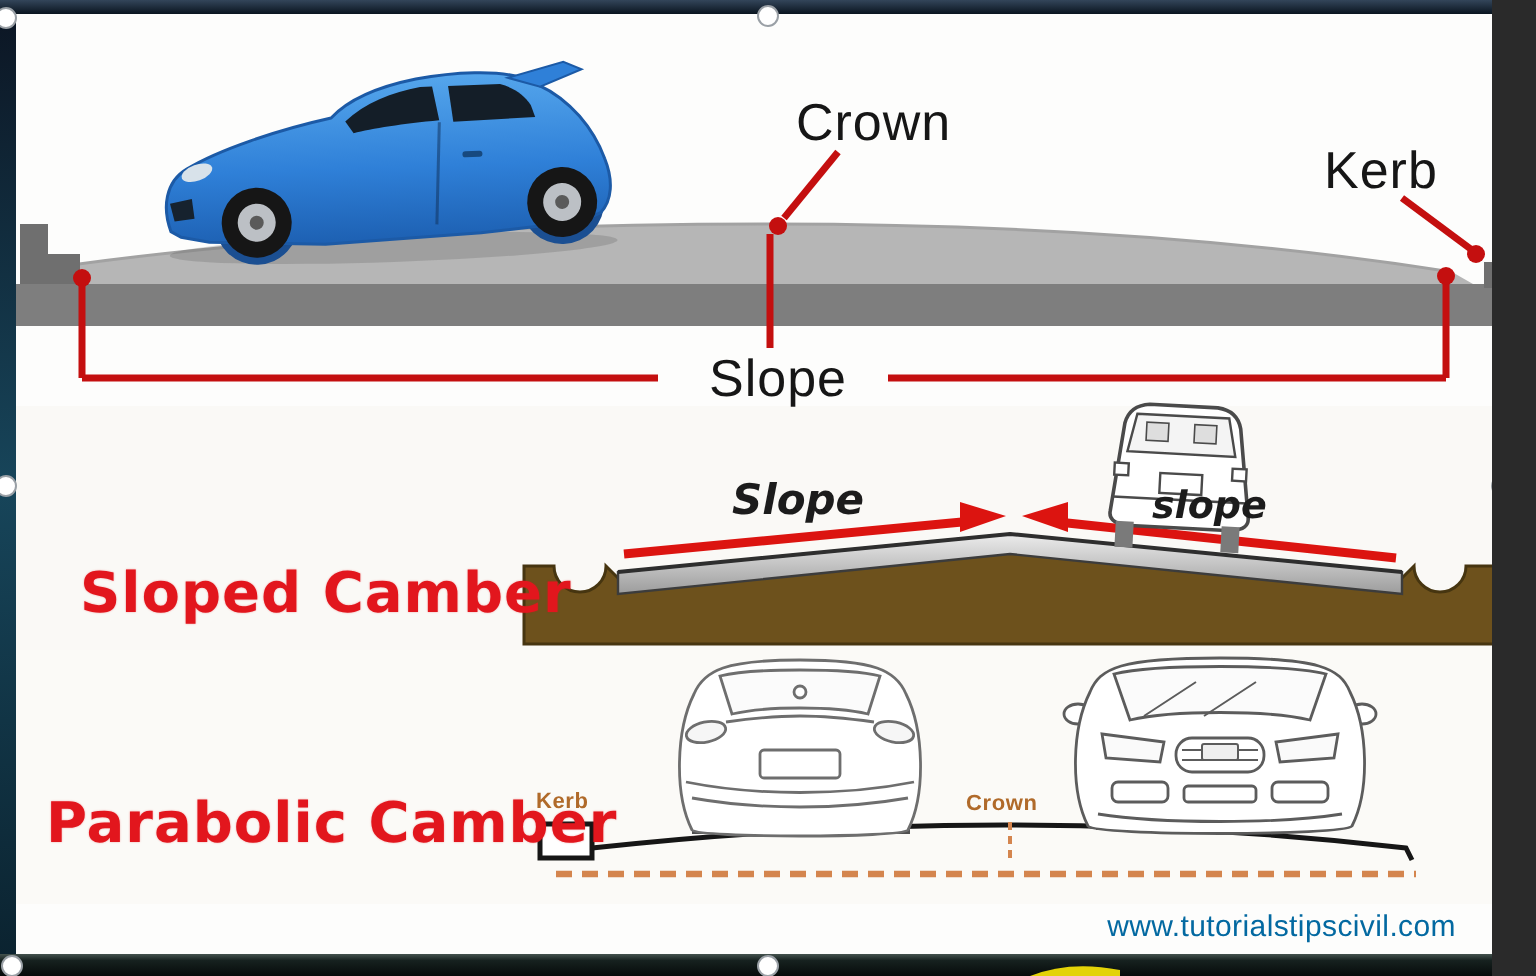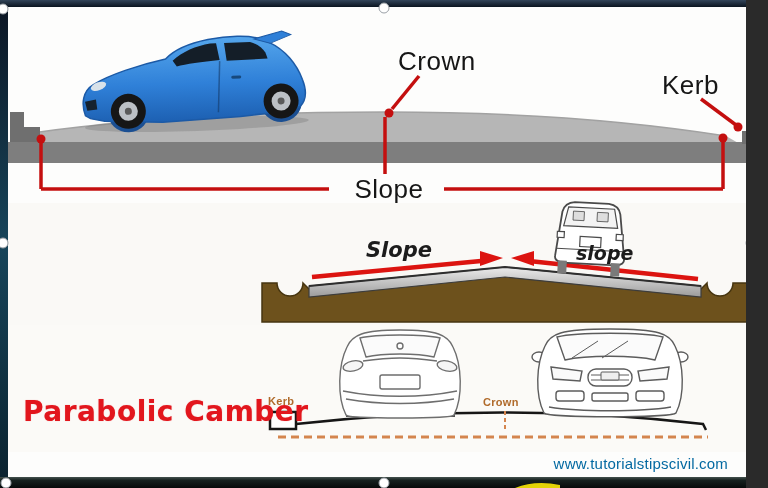--- a/index.html
+++ b/index.html
@@ -194,19 +194,20 @@
       <circle cx="760" cy="482" r="5"></circle>
     </g>
   </svg>
 
   <div class="abs label-black" style="left:398px;top:46px;">Crown</div>
   <div class="abs label-black" style="left:662px;top:70px;">Kerb</div>
   <div class="abs label-black" style="left:334px;top:174px;width:110px;text-align:center;">Slope</div>
 
   <div class="abs label-script" style="left:366px;top:238px;font-size:21px;">Slope</div>
   <div class="abs label-script" style="left:576px;top:242px;font-size:19px;">slope</div>
+  <div class="abs title-red" style="left:40px;top:280px;">Sloped Camber</div>
 
   <div class="abs title-red" style="left:23px;top:395px;">Parabolic Camber</div>
   <div class="abs small-ochre" style="left:268px;top:395px;">Kerb</div>
   <div class="abs small-ochre" style="left:483px;top:396px;">Crown</div>
 
   <div class="abs website" style="right:18px;top:455px;">www.tutorialstipscivil.com</div>
 </div>
 
 </body></html>

